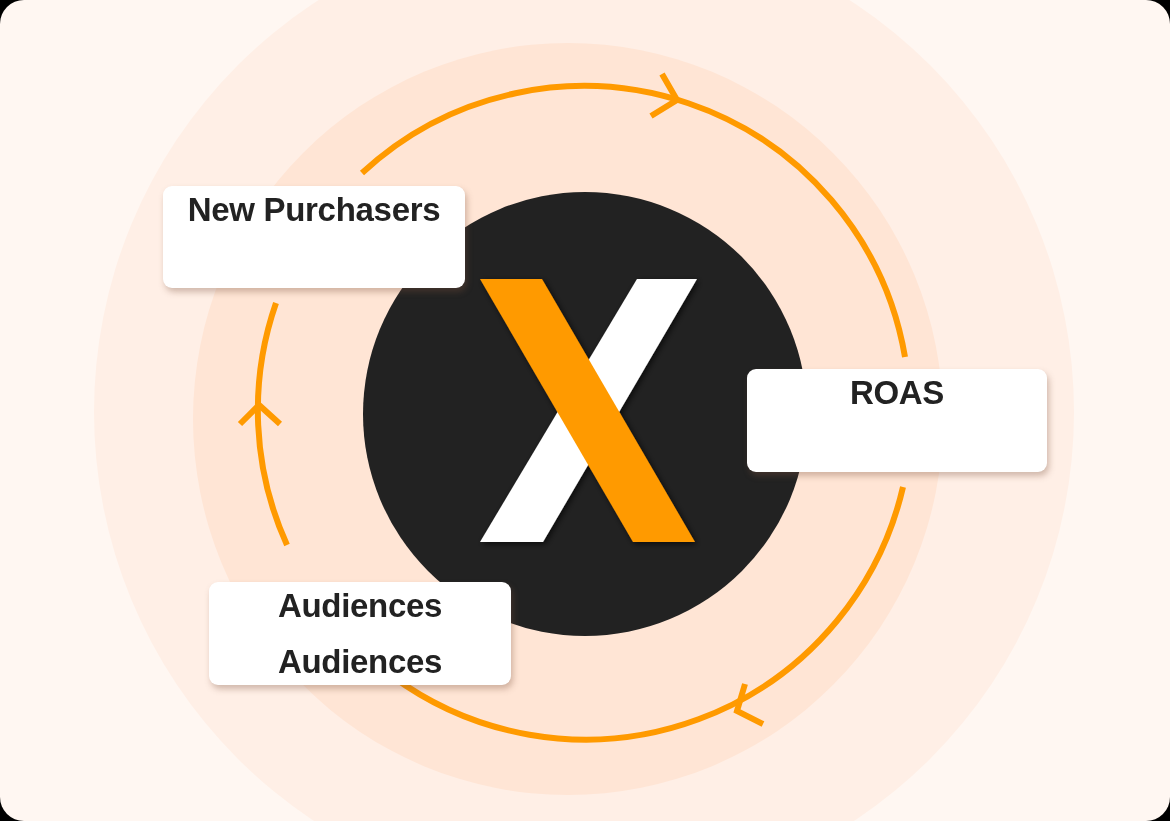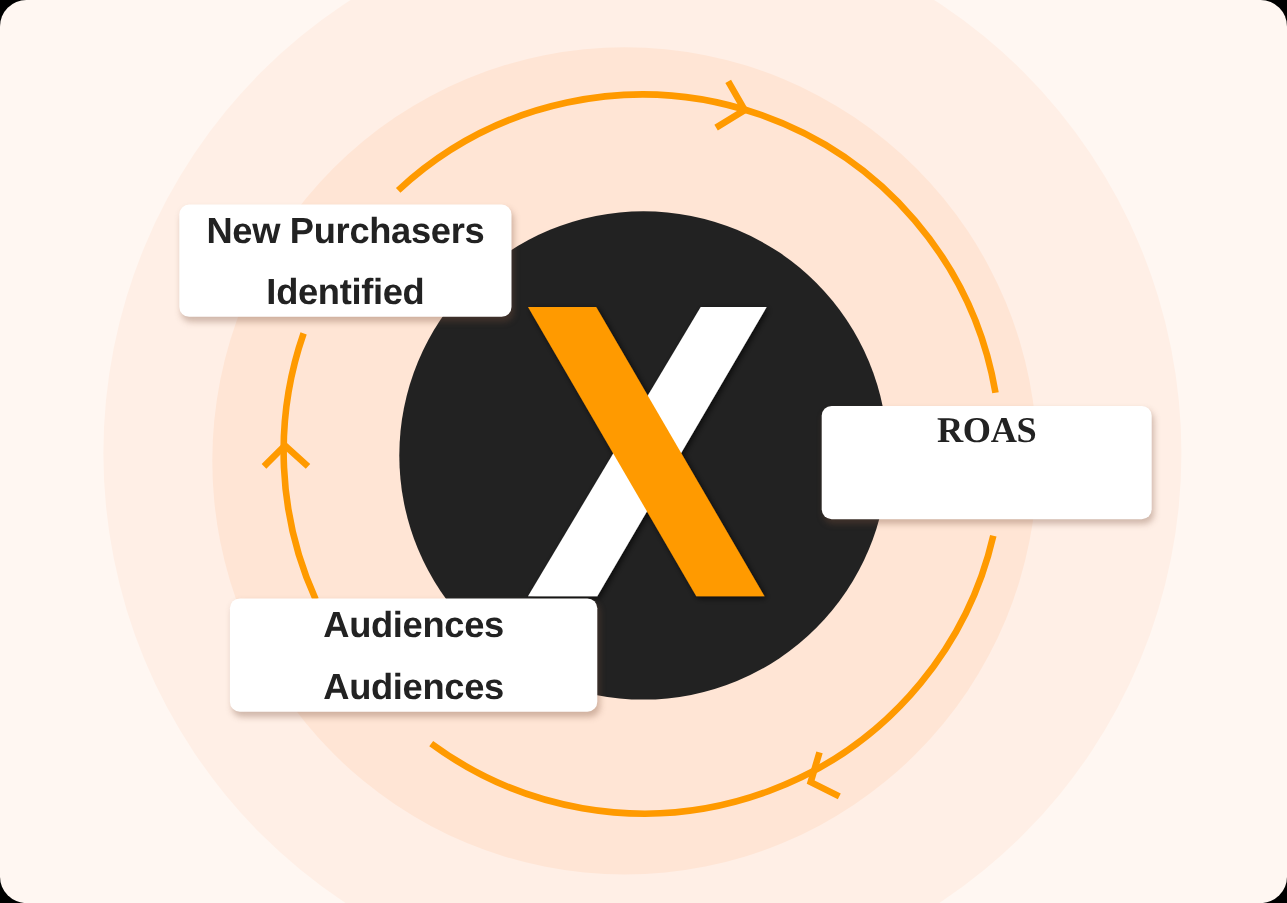--- a/index.html
+++ b/index.html
@@ -53,22 +53,22 @@
       justify-content: space-between;
       color: #222222;
       font-weight: bold;
       font-size: 33px;
       line-height: 47px;
       text-align: center;
       letter-spacing: -0.3px;
     }
     .label-box span { display: block; white-space: nowrap; }
     .box-purchasers { left: 163px; top: 186px; width: 302px; height: 102px; }
-    .box-roas       { left: 747px; top: 369px; width: 300px; height: 103px; font-family: Liberation Serif, serif; }
-    .box-audiences  { left: 209px; top: 544px; width: 334px; height: 103px; }
+    .box-roas       { left: 747px; top: 369px; width: 300px; height: 103px; }
+    .box-audiences  { left: 209px; top: 582px; width: 302px; height: 103px; }
   </style>
 </head>
 <body>
 
 <div class="canvas">
   <div class="ring ring-outer"></div>
   <div class="ring ring-inner"></div>
 
   <svg class="diagram" viewBox="0 0 1170 821" xmlns="http://www.w3.org/2000/svg">
     <defs>
@@ -103,21 +103,20 @@
     <circle cx="585" cy="414" r="222" fill="#222222"></circle>
 
     <g filter="url(#xshadow)">
       <polygon points="637,279 697,279 543,542 480,542" fill="#ffffff"></polygon>
       <polygon points="480,279 542,279 695,542 633,542" fill="#ff9a00"></polygon>
     </g>
   </svg>
 
   <div class="label-box box-purchasers">
     <span>New Purchasers</span>
-    <span>Identified</span>
   </div>
 
   <div class="label-box box-roas">
     <span>ROAS</span>
   </div>
 
   <div class="label-box box-audiences">
     <span>Audiences</span>
     <span>Audiences</span>
   </div>

